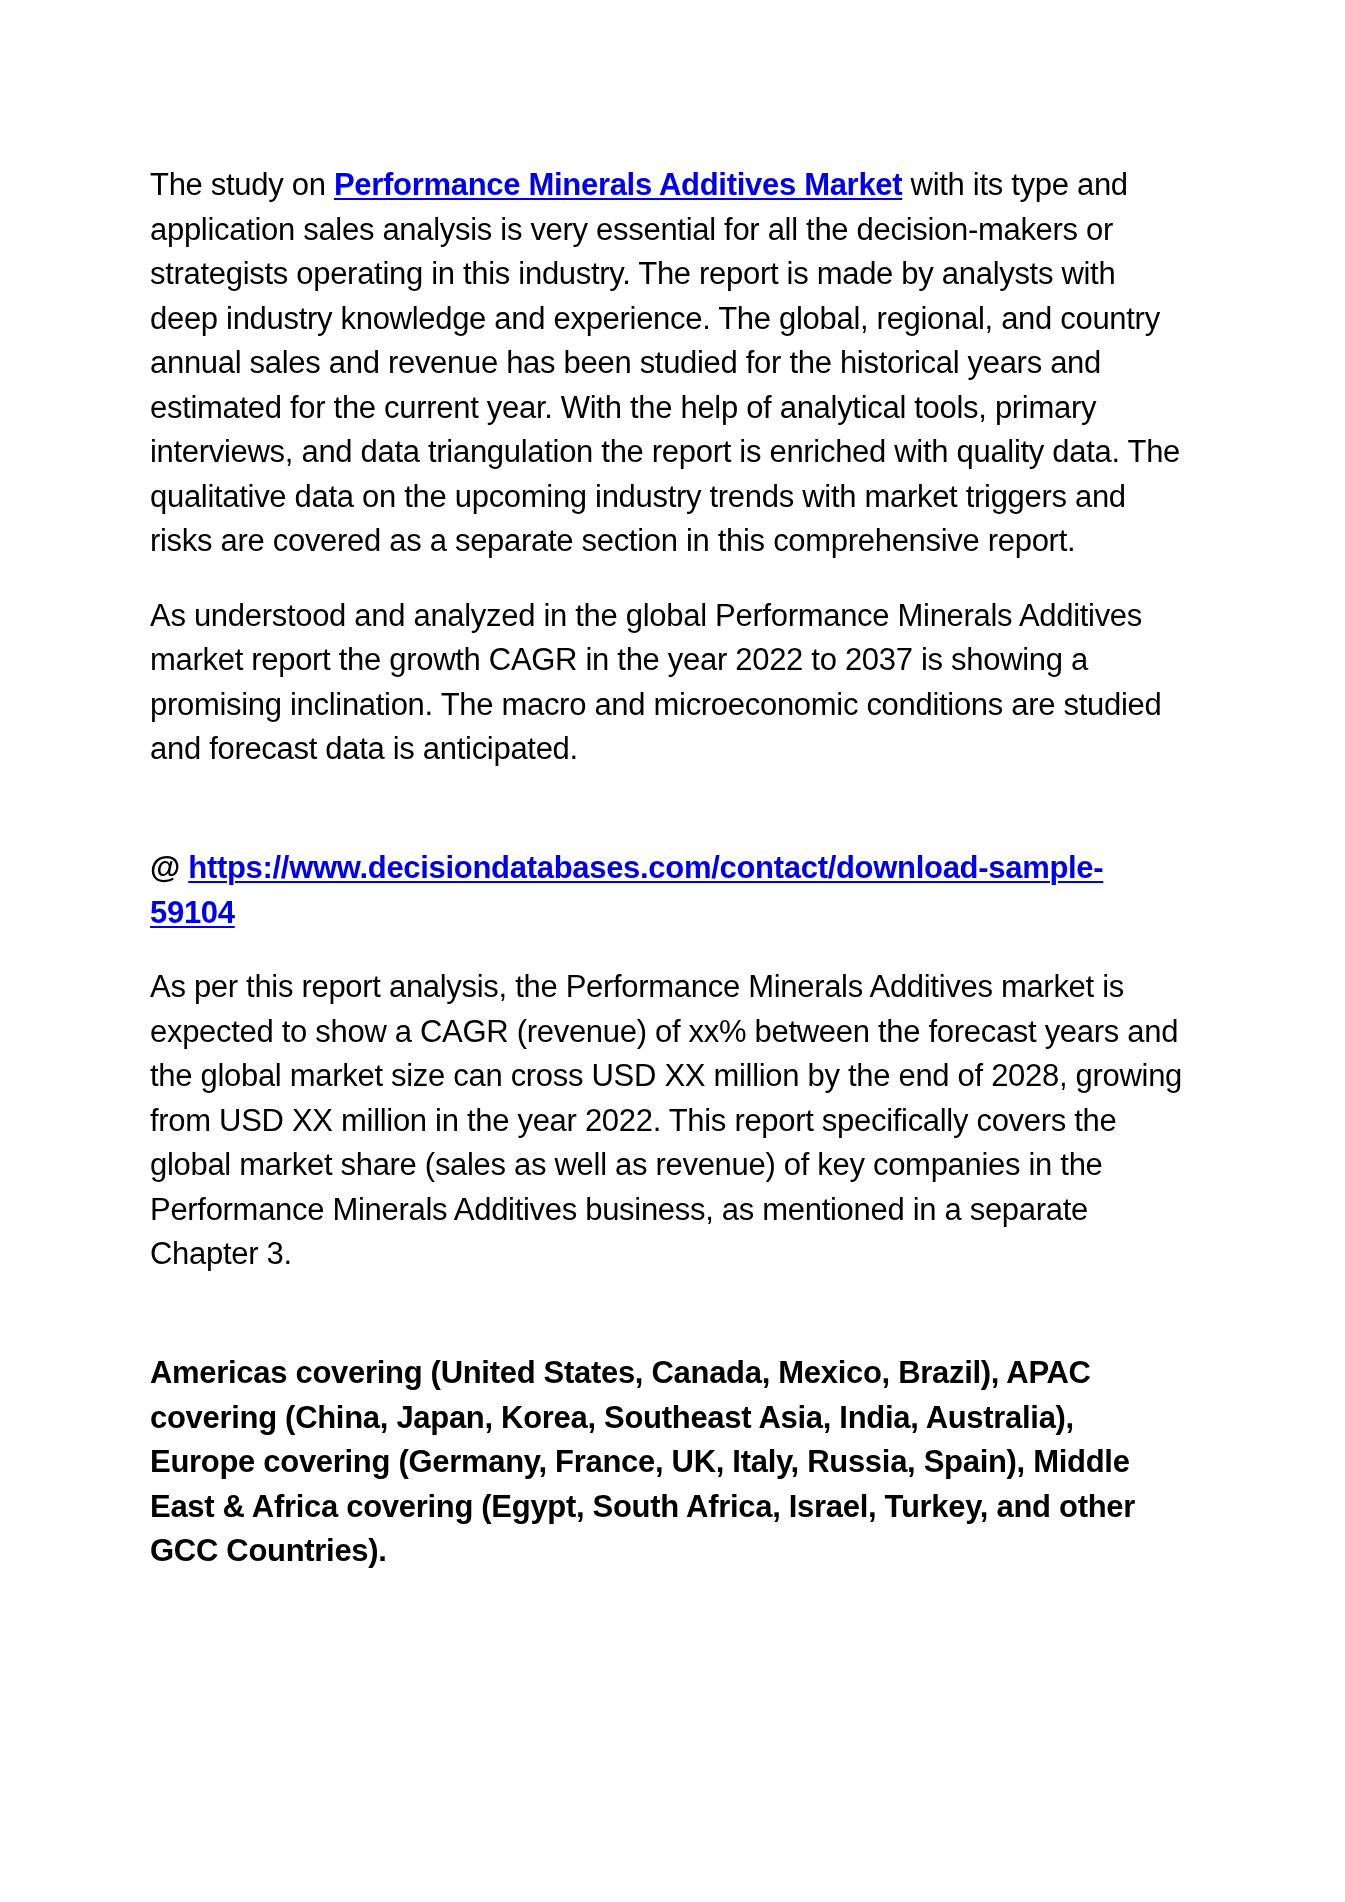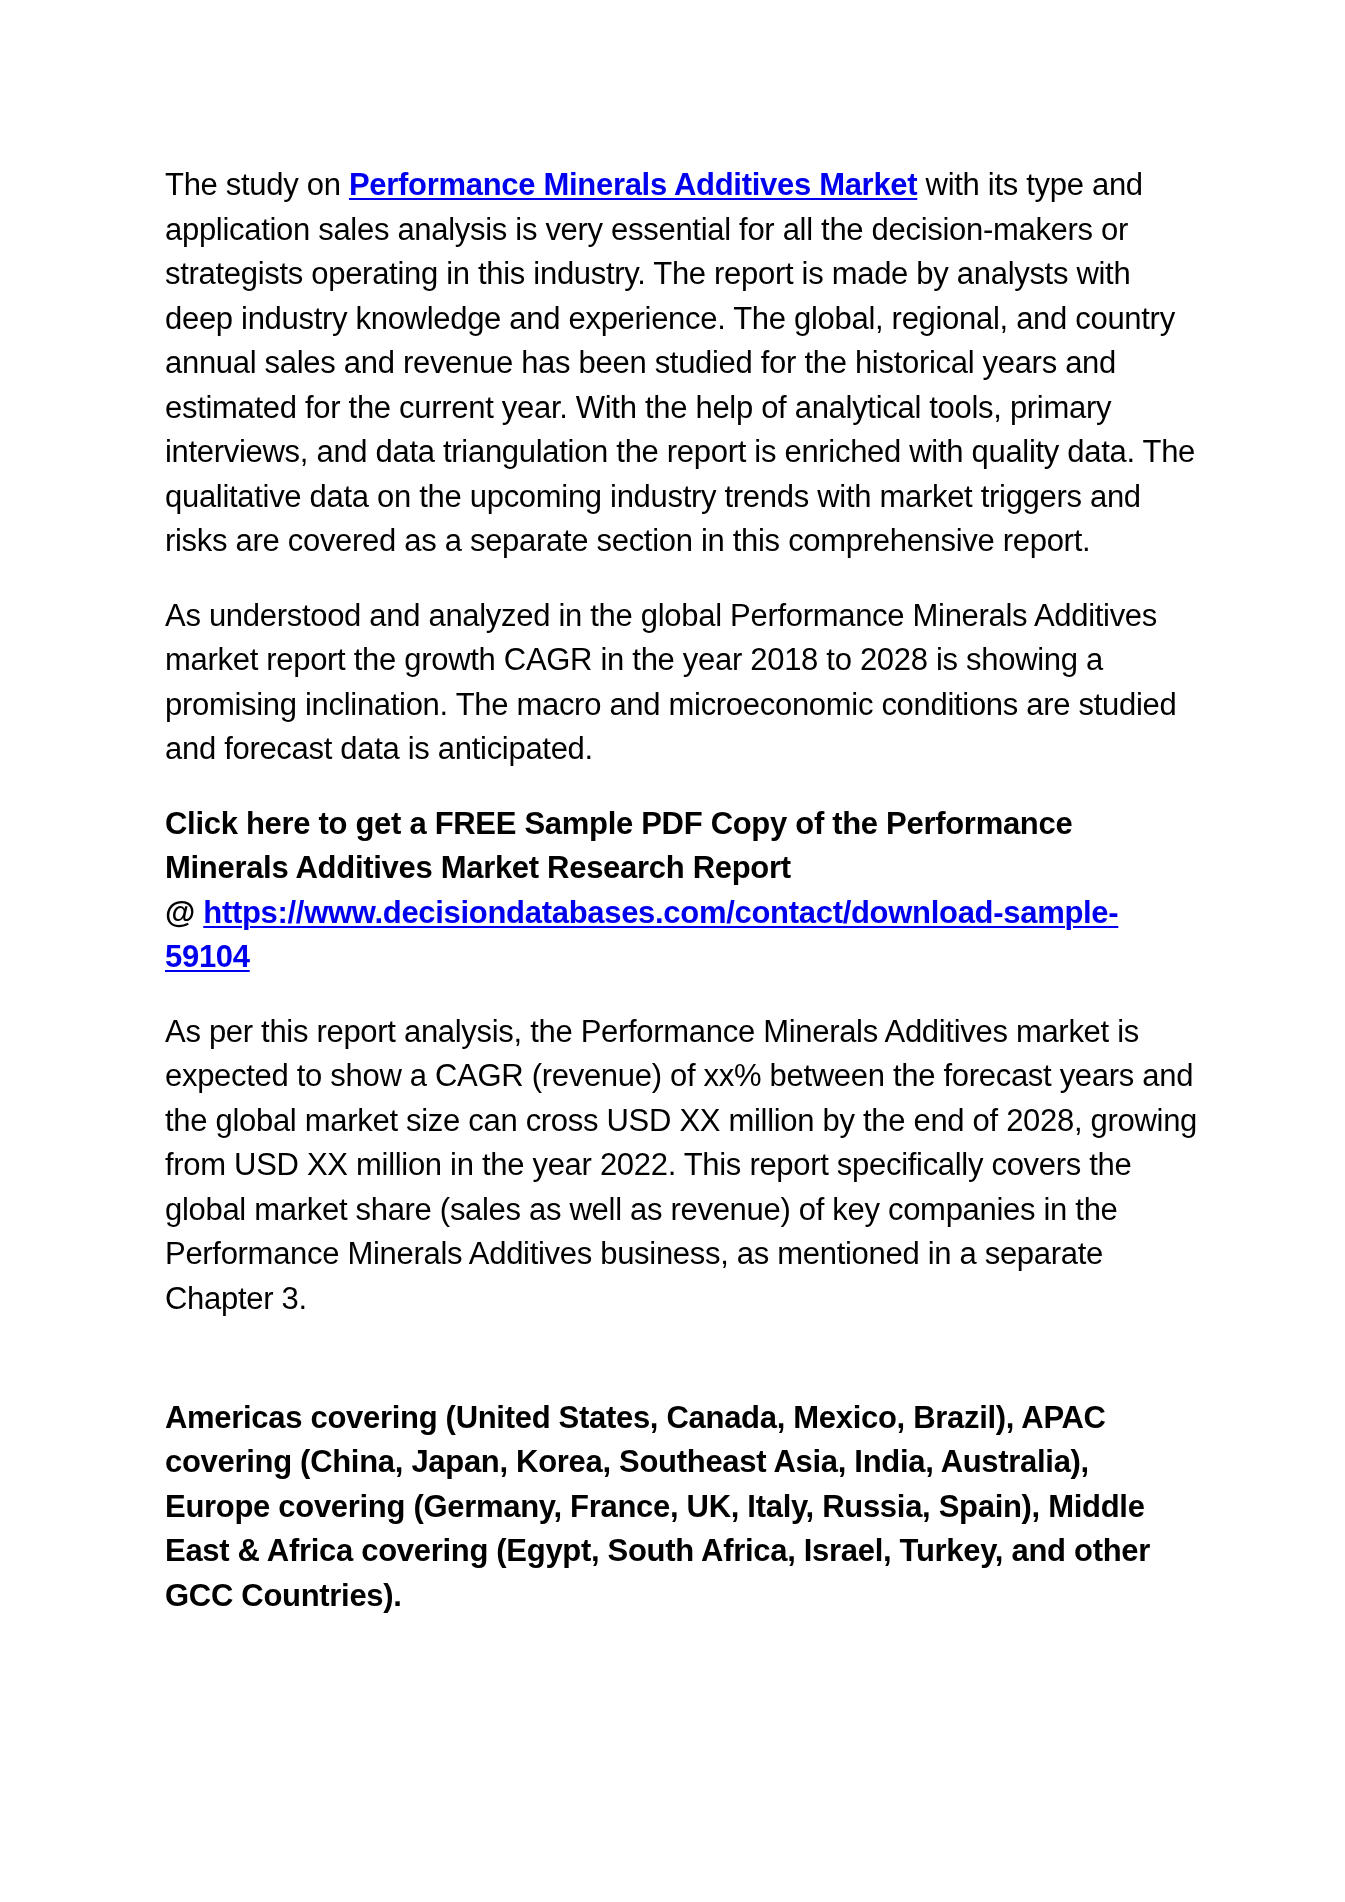--- a/index.html
+++ b/index.html
@@ -10,21 +10,21 @@
     body {
       width: 1345px;
       height: 1902px;
       position: relative;
       overflow: hidden;
       font-family: "Liberation Sans", "DejaVu Sans", sans-serif;
       color: #000000;
     }
     .page {
       position: absolute;
-      left: 165px;
+      left: 150px;
       top: 163px;
       width: 1035px;
       font-size: 31px;
       line-height: 44.5px;
       letter-spacing: -0.3px;
     }
     .para {
       margin: 0 0 30px 0;
     }
     .bold {
@@ -42,24 +42,24 @@
   </style>
 </head>
 <body>
 
 <div class="page">
 
   <p class="para">
     <span>The study on </span><a class="link bold-link" href="#">Performance Minerals Additives Market</a><span> with its type and application sales analysis is very essential for all the decision-makers or strategists operating in this industry. The report is made by analysts with deep industry knowledge and experience. The global, regional, and country annual sales and revenue has been studied for the historical years and estimated for the current year. With the help of analytical tools, primary interviews, and data triangulation the report is enriched with quality data. The qualitative data on the upcoming industry trends with market triggers and risks are covered as a separate section in this comprehensive report.</span>
   </p>
 
-  <p class="para">As understood and analyzed in the global Performance Minerals Additives market report the growth CAGR in the year 2018 to 2028 is showing a promising inclination. The macro and microeconomic conditions are studied and forecast data is anticipated.</p>
+  <p class="para">As understood and analyzed in the global Performance Minerals Additives market report the growth CAGR in the year 2022 to 2037 is showing a promising inclination. The macro and microeconomic conditions are studied and forecast data is anticipated.</p>
 
   <p class="para bold">
-    <span>Click here to get a FREE Sample PDF Copy of the Performance Minerals Additives Market Research Report</span><br>
+    <br>
     <span>@ </span><a class="link" href="#">https://www.decisiondatabases.com/contact/download-sample-59104</a>
   </p>
 
   <p class="para">As per this report analysis, the Performance Minerals Additives market is expected to show a CAGR (revenue) of xx% between the forecast years and the global market size can cross USD XX million by the end of 2028, growing from USD XX million in the year 2022. This report specifically covers the global market share (sales as well as revenue) of key companies in the Performance Minerals Additives business, as mentioned in a separate Chapter 3.</p>
 
   <p class="para">
     <br>
     <span class="bold"> Americas covering (United States, Canada, Mexico, Brazil), APAC covering (China, Japan, Korea, Southeast Asia, India, Australia), Europe covering (Germany, France, UK, Italy, Russia, Spain), Middle East &amp; Africa covering (Egypt, South Africa, Israel, Turkey, and other GCC Countries).</span>
   </p>
 

